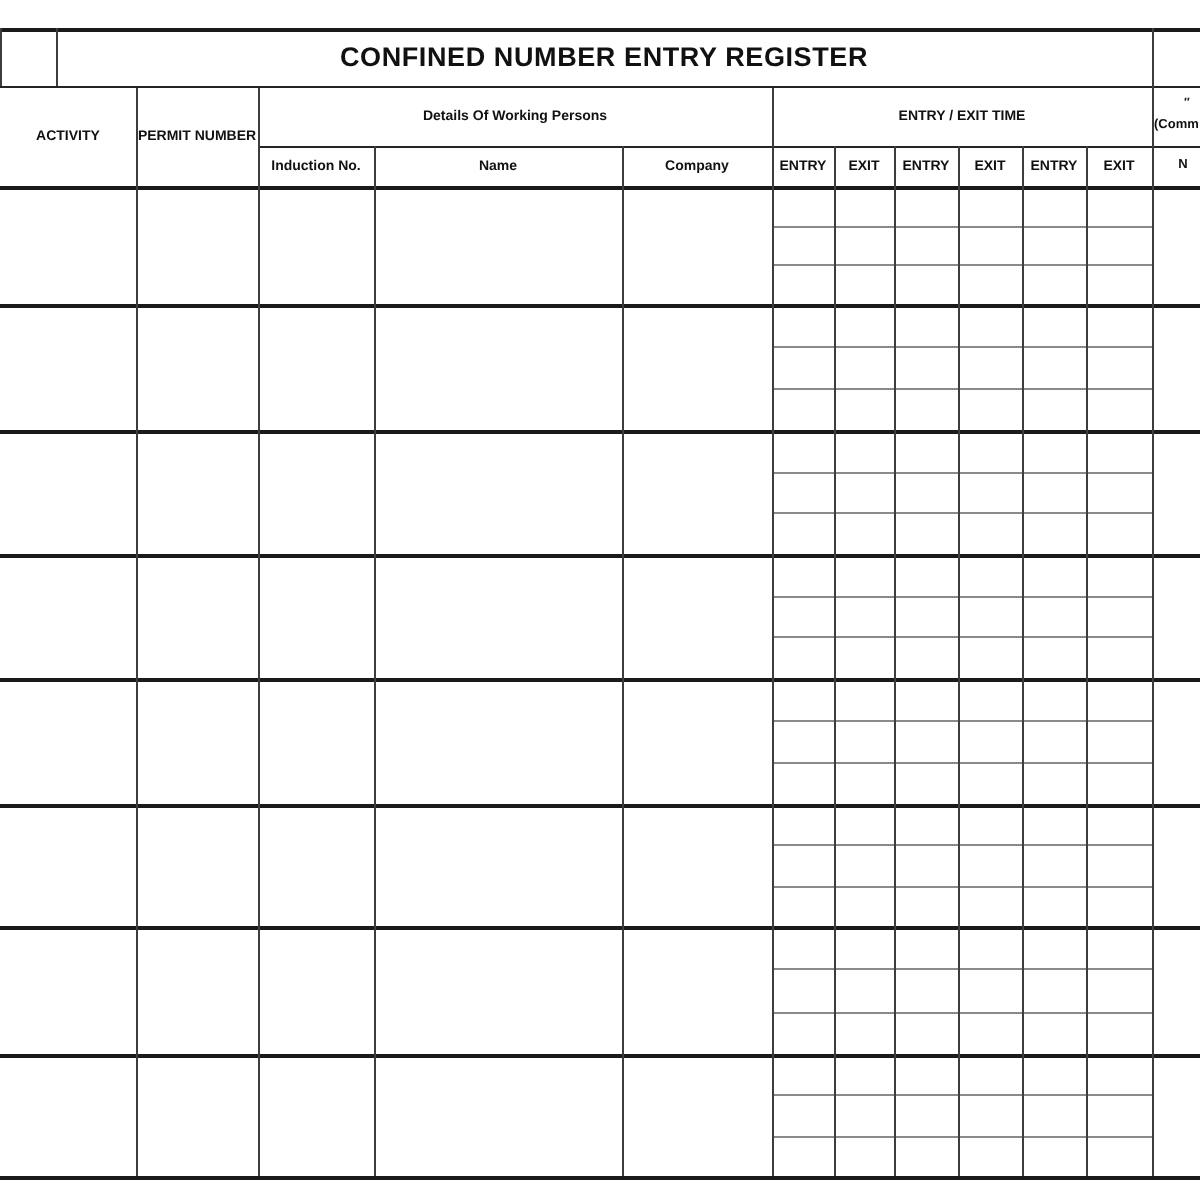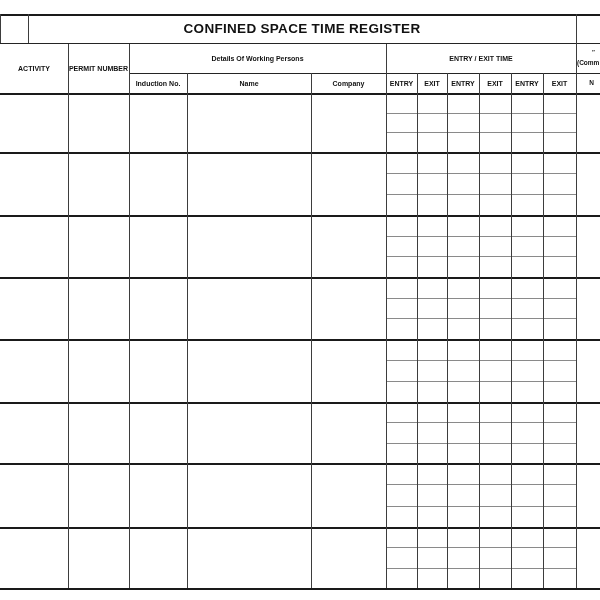--- a/index.html
+++ b/index.html
@@ -260,21 +260,21 @@
       <div class="gl" style="left: 187px; top: 73px; width: 1px; height: 515px; background: rgb(61, 61, 61);"></div>
       <div class="gl" style="left: 311px; top: 73px; width: 1px; height: 515px; background: rgb(61, 61, 61);"></div>
       <div class="gl" style="left: 417px; top: 73px; width: 1px; height: 515px; background: rgb(61, 61, 61);"></div>
       <div class="gl" style="left: 447px; top: 73px; width: 1px; height: 515px; background: rgb(61, 61, 61);"></div>
       <div class="gl" style="left: 479px; top: 73px; width: 1px; height: 515px; background: rgb(61, 61, 61);"></div>
       <div class="gl" style="left: 511px; top: 73px; width: 1px; height: 515px; background: rgb(61, 61, 61);"></div>
       <div class="gl" style="left: 543px; top: 73px; width: 1px; height: 515px; background: rgb(61, 61, 61);"></div>
       <div class="cellspot" style="left: 0px; top: 14px; width: 28px; height: 29px;"></div>
     </div>
 
-  <div class="lbl title">CONFINED SPACE TIME REGISTER</div>
+  <div class="lbl title">CONFINED NUMBER ENTRY REGISTER</div>
 
   <div class="lbl h-activity">ACTIVITY</div>
   <div class="lbl h-permit">PERMIT NUMBER</div>
   <div class="lbl h-details">Details Of Working Persons</div>
   <div class="lbl h-time">ENTRY / EXIT TIME</div>
 
   <div class="lbl h-induction">Induction No.</div>
   <div class="lbl h-name">Name</div>
   <div class="lbl h-company">Company</div>
 

